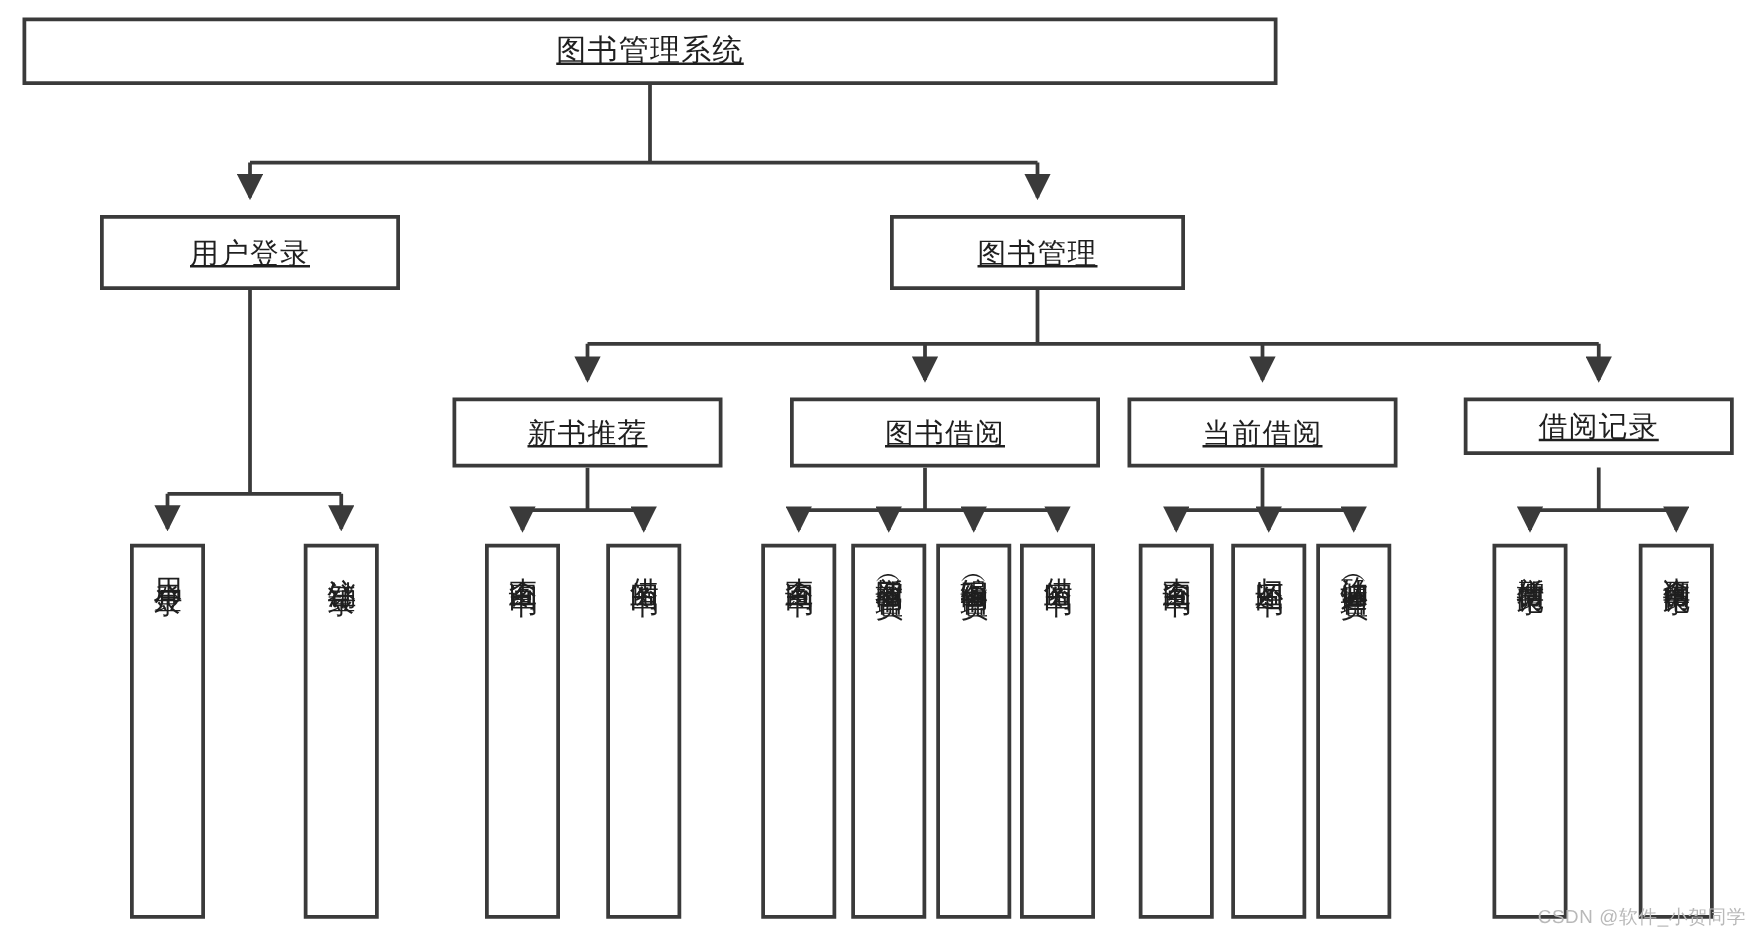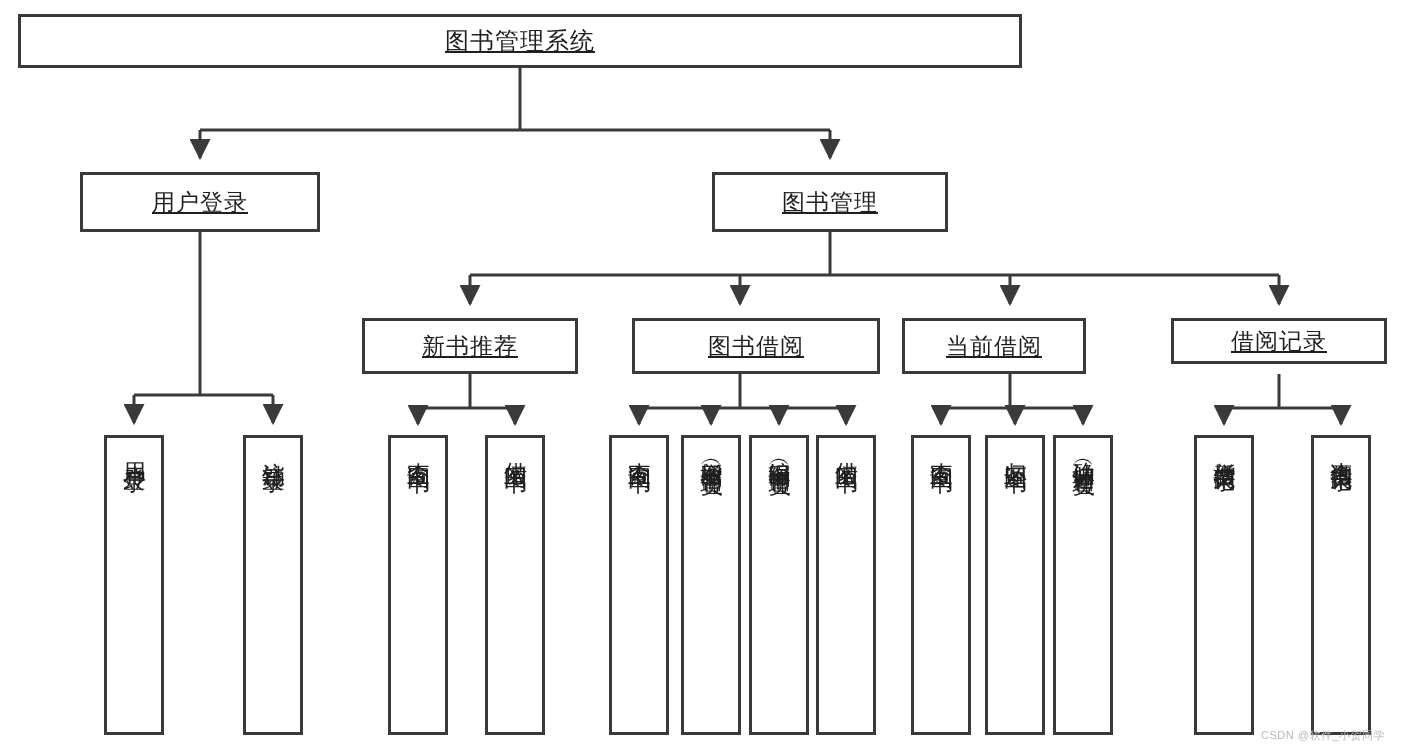--- a/index.html
+++ b/index.html
@@ -56,23 +56,23 @@
     text-orientation:upright;
     font-size:23px;
     line-height:1.04;
     letter-spacing:3px;
     white-space:nowrap;
   }
   .node.leaf.tall .label{font-size:22px;letter-spacing:2px;}
   
   #watermark{
     position:absolute;
-    right:20px;
+    right:8px;
     bottom:4px;
-    font-size:11px;
+    font-size:15px;
     color:#b9b9b9;
     letter-spacing:0.5px;
     white-space:nowrap;
     user-select:none;
   }
 </style>
 </head>
 <body>
 
 <div id="canvas">
@@ -137,21 +137,21 @@
   <div class="node lvl3" id="node-l3-0" style="left: 362px; top: 318px; width: 216px; height: 56px;">
     <span class="label h-label">新书推荐</span>
   </div>
 
   <div class="node lvl2" id="node-l2-1" style="left: 712px; top: 172px; width: 236px; height: 60px;">
     <span class="label h-label">图书管理</span>
   </div>
   <div class="node lvl3" id="node-l3-1" style="left: 632px; top: 318px; width: 248px; height: 56px;">
     <span class="label h-label">图书借阅</span>
   </div>
-  <div class="node lvl3" id="node-l3-2" style="left: 902px; top: 318px; width: 184px; height: 56px;">
+  <div class="node lvl3" id="node-l3-2" style="left: 902px; top: 318px; width: 216px; height: 56px;">
     <span class="label h-label">当前借阅</span>
   </div>
   <div class="node lvl3" id="node-l3-3" style="left: 1171px; top: 318px; width: 216px; height: 46px;">
     <span class="label h-label">借阅记录</span>
   </div>
 
   <div class="node leaf" id="node-leaf-0" style="left: 104px; top: 435px; width: 60px; height: 300px;">
     <span class="label">用户登录</span>
   </div>
   <div class="node leaf" id="node-leaf-1" style="left: 243px; top: 435px; width: 60px; height: 300px;">

